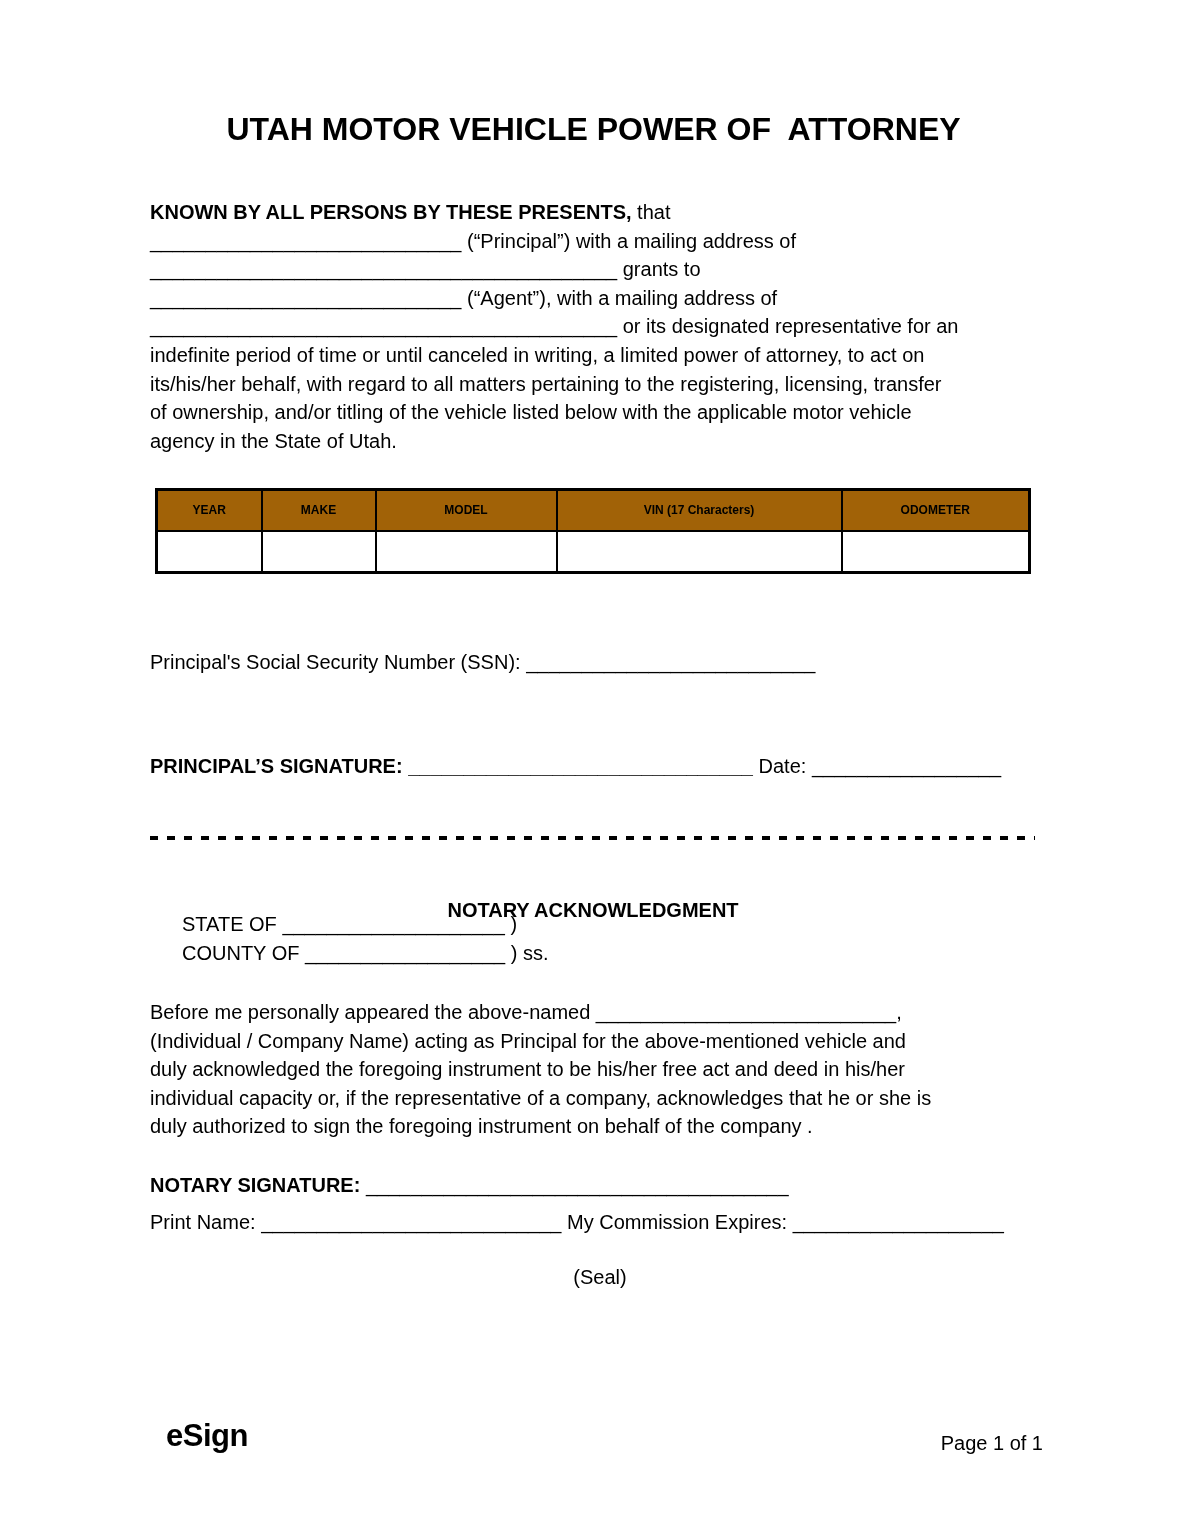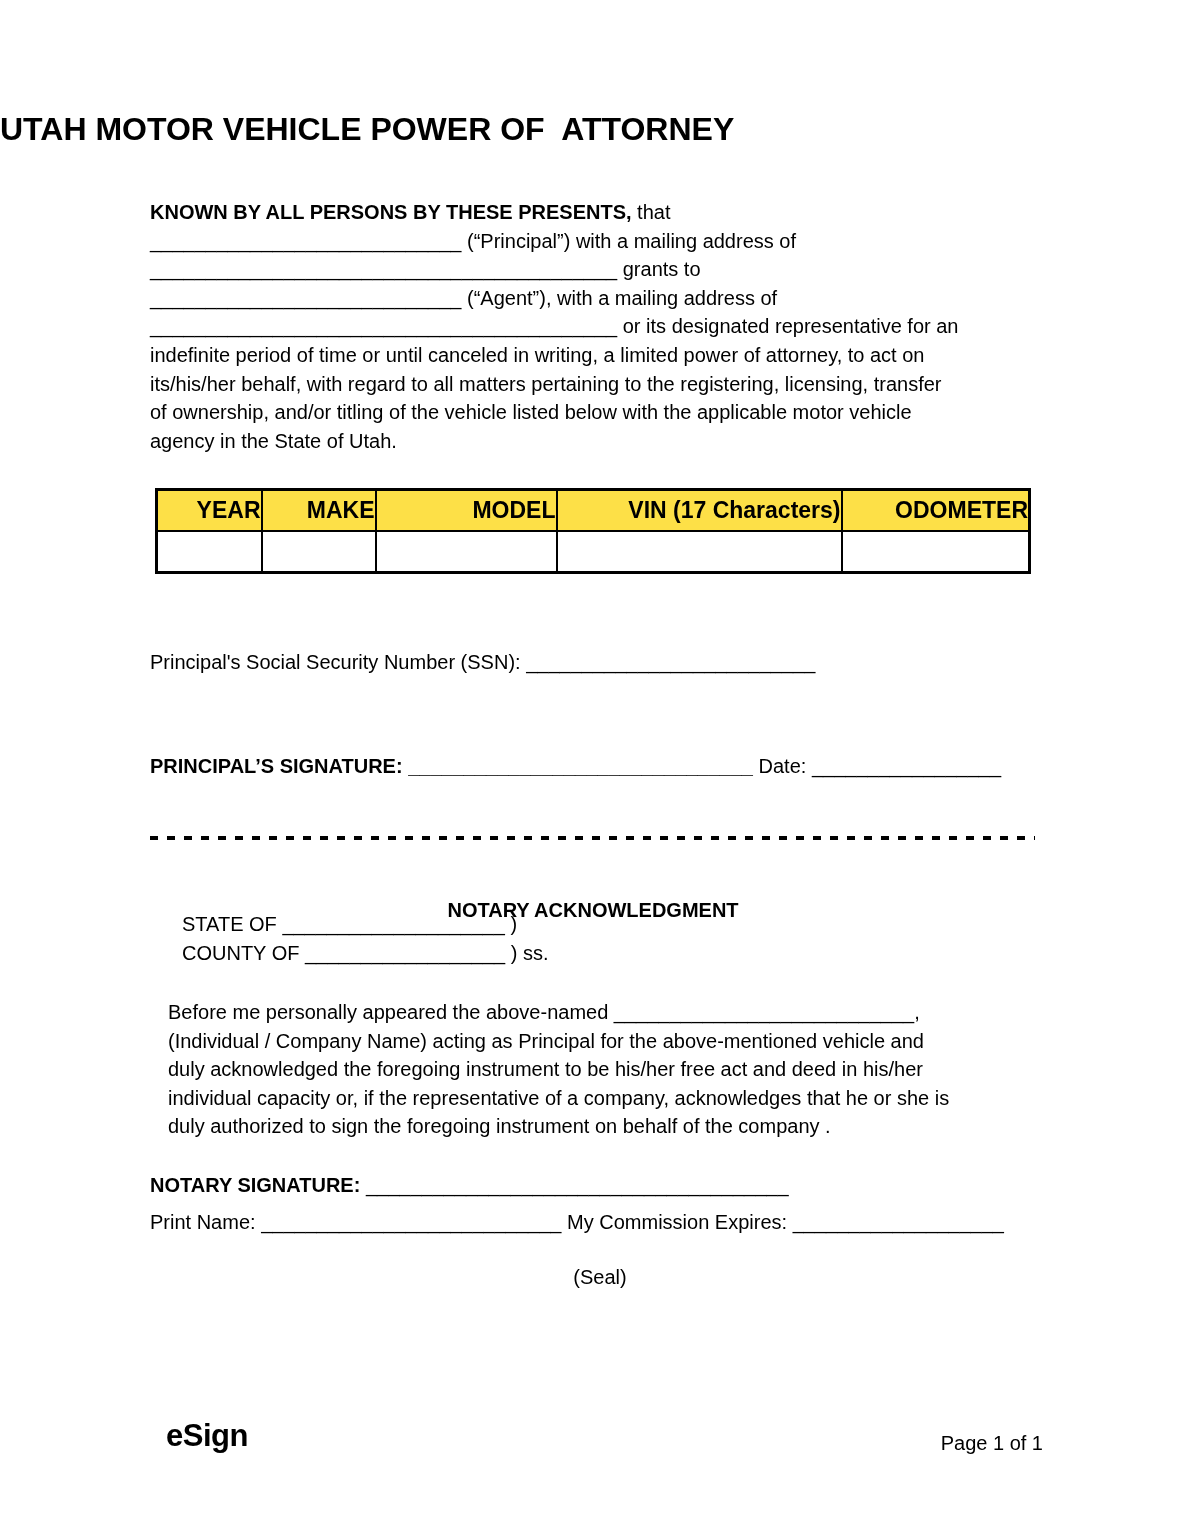--- a/index.html
+++ b/index.html
@@ -12,33 +12,34 @@
     color: #000000;
     font-family: "Liberation Sans", "DejaVu Sans", sans-serif;
     font-size: 20px;
     overflow: hidden;
   }
   .title {
     position: absolute;
     top: 110px;
     left: 0;
     width: 100%;
+    text-align: center;
     font-weight: bold;
     font-size: 32px;
     line-height: 38px;
     white-space: pre;
   }
   .block { position: absolute; left: 150px; width: 900px; }
   .line { white-space: pre; line-height: 28.6px; }
   .b { font-weight: bold; }
   .intro { top: 198px; }
   .tblwrap { position: absolute; top: 488px; left: 155px; }
   table.tbl { border-collapse: collapse; border: 3px solid #000; table-layout: fixed; }
   table.tbl th, table.tbl td { border: 2px solid #000; padding: 0; text-align: center; vertical-align: middle; }
-  table.tbl th { background: #fde047; font-weight: bold; font-size: 23px; height: 41px; text-align: right; }
+  table.tbl th { background: #a16207; font-weight: bold; font-size: 12px; height: 41px; }
   table.tbl td { height: 42px; background: #ffffff; }
   .col-year { width: 105px; } .col-make { width: 114px; } .col-model { width: 181px; }
   .col-vin { width: 285px; } .col-odo { width: 188px; }
   .principal-info { top: 648px; }
   .principal-signature { top: 752px; }
   .divider {
     position: absolute;
     top: 836px;
     left: 150px;
     width: 885px;
@@ -49,21 +50,21 @@
     position: absolute;
     top: 896px;
     left: 150px;
     width: 886px;
     text-align: center;
     font-weight: bold;
     line-height: 28.6px;
   }
   .state-county { top: 910px; }
   .state-county .line { line-height: 29px; margin-left: 32px; }
-  .notary-body { top: 998px; margin-left: 18px; }
+  .notary-body { top: 998px; }
   .notary-signature { top: 1171px; }
   .print-name { top: 1208px; }
   .seal { top: 1263px; text-align: center; }
   .footer-brand {
     position: absolute;
     left: 166px;
     top: 1419px;
     font-weight: 800;
     font-size: 31px;
     letter-spacing: -0.5px;

